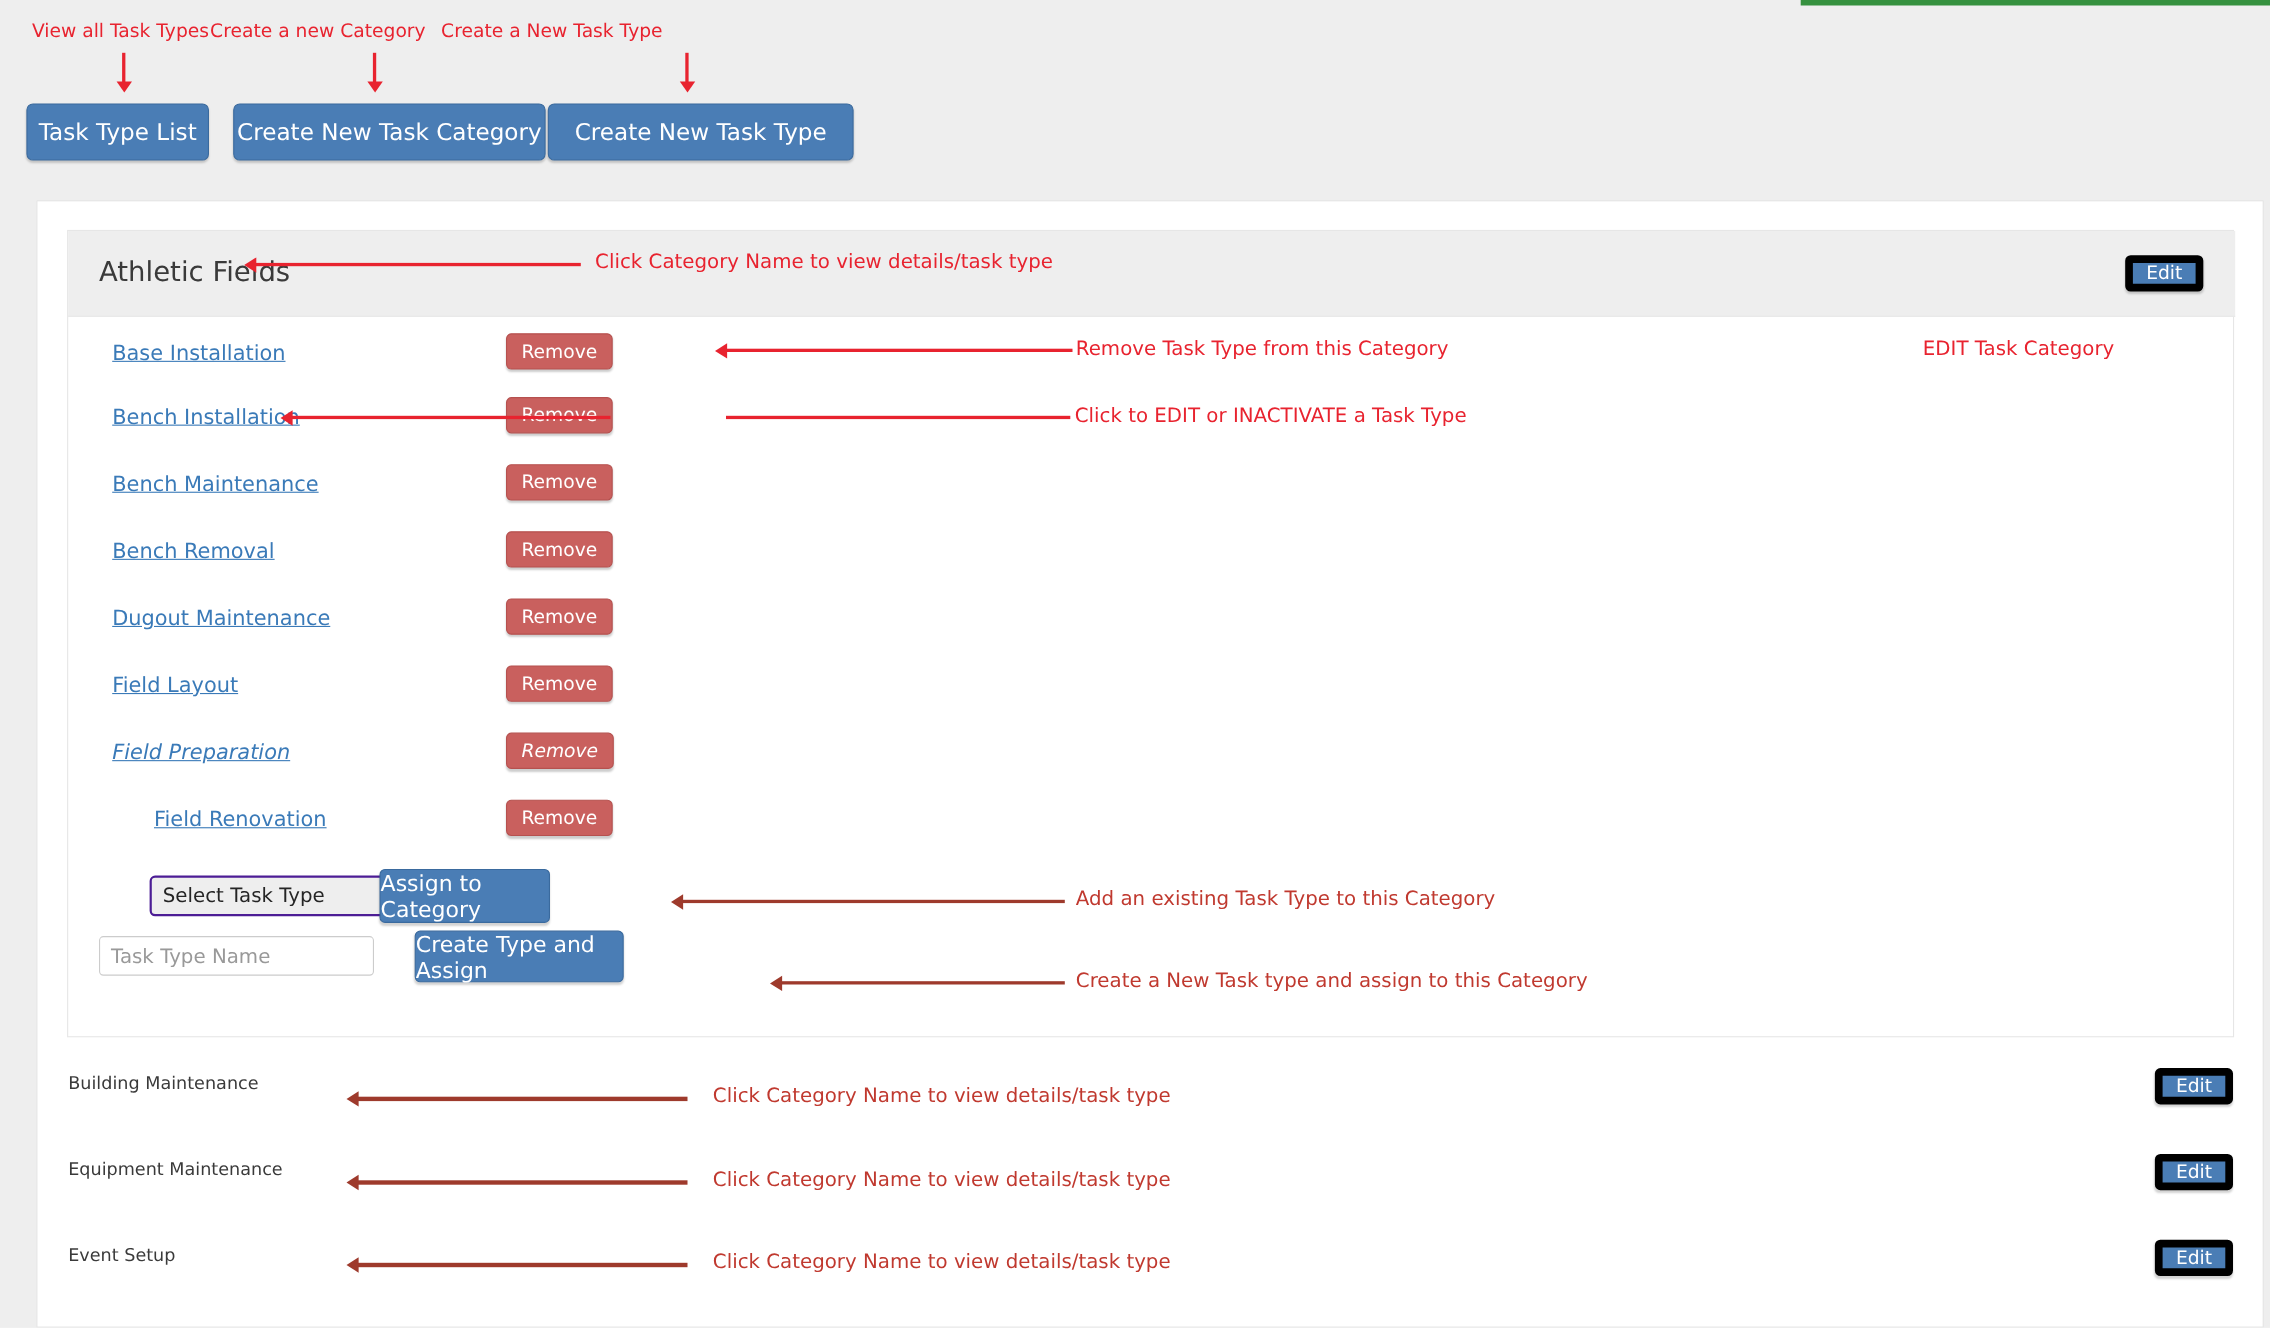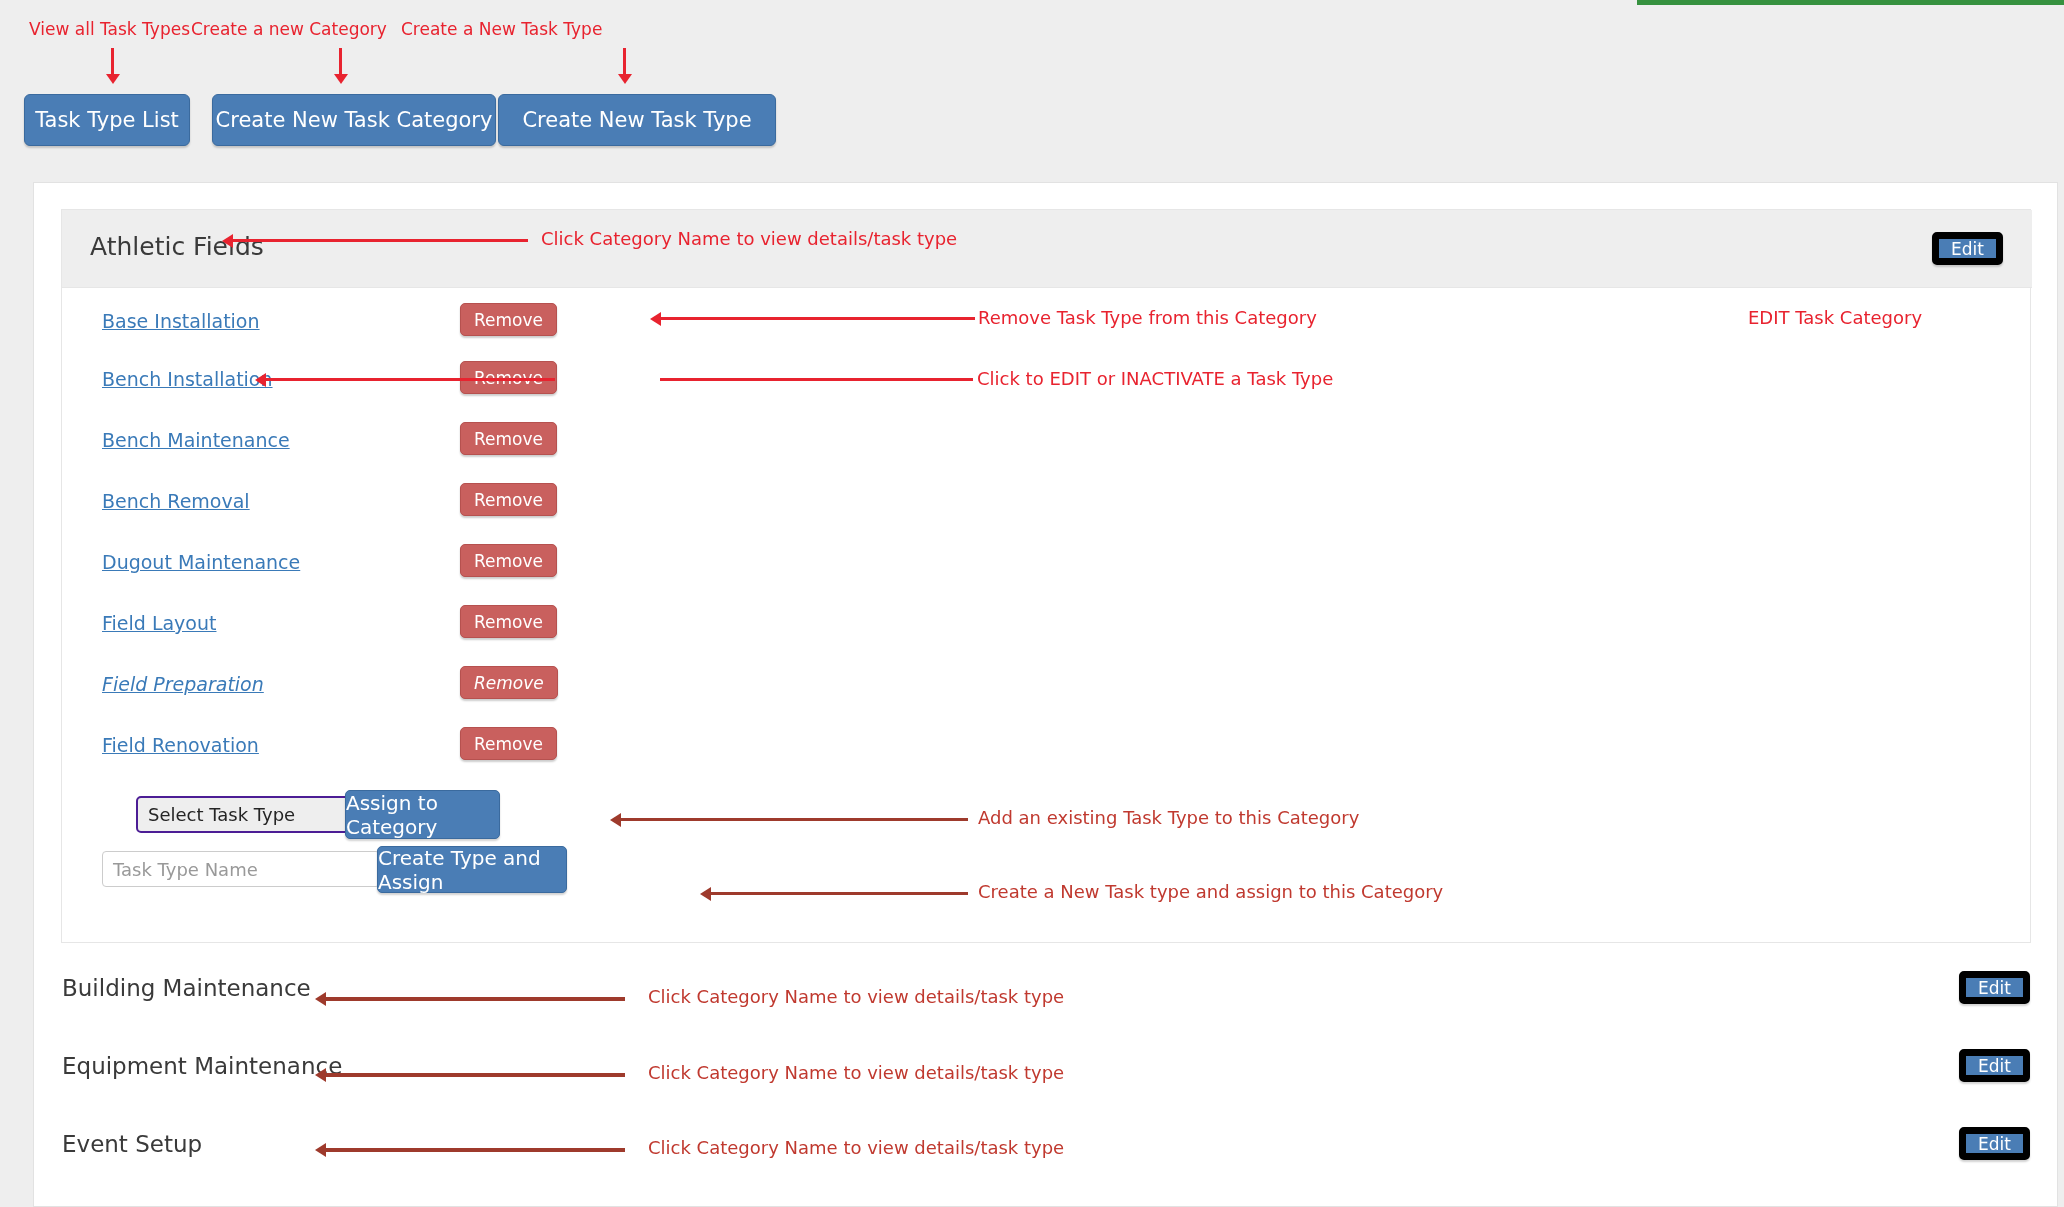--- a/index.html
+++ b/index.html
@@ -206,21 +206,21 @@
     box-shadow: 0 2px 2px rgba(0,0,0,0.18);
     cursor: pointer;
     user-select: none;
   }
 
   
   .cat-row { position: absolute; left: 0; width: 2025px; height: 78px; }
   .cat-name {
     position: absolute;
     left: 28px;
-    font-size: 23px;
+    font-size: 16px;
     color: #3a3a3a;
     cursor: pointer;
     white-space: nowrap;
   }
 </style>
 </head>
 <body>
 
 <div id="root">
 
@@ -280,31 +280,31 @@
         <div class="tt-link" style="top:19px;">Field Layout</div>
         <div class="btn-remove" style="top:12px;">Remove</div>
       </div>
 
       <div class="tt-row" style="top:444px;font-style:italic;">
         <div class="tt-link" style="top:19px;">Field Preparation</div>
         <div class="btn-remove" style="top:12px;">Remove</div>
       </div>
 
       <div class="tt-row" style="top:505px;">
-        <div class="tt-link" style="top:19px;">Field Renovation</div>
+        <div class="tt-link" style="top:19px;margin-left:38px;">Field Renovation</div>
         <div class="btn-remove" style="top:12px;">Remove</div>
       </div>
 
       <div class="sel" style="left:40px; top:586px; width:232px; height:37px;">
         <span>Select Task Type</span>
         <span class="chev">▾</span>
       </div>
       <div class="btn-action" style="left:283px; top:580px; width:155px; height:49px;">Assign to Category</div>
 
-      <div class="txt" style="left:40px; top:641px; width:278px; height:36px;">
+      <div class="txt" style="left:28px; top:641px; width:250px; height:36px;">
         <span>Task Type Name</span>
       </div>
       <div class="btn-action" style="left:315px; top:636px; width:190px; height:47px;">Create Type and Assign</div>
     </div>
 
     <div class="cat-row" style="top:774px;">
       <div class="cat-name" style="top:18px;">Building Maintenance</div>
       <div class="btn-edit" style="right:29px; top:14px;">Edit</div>
     </div>
 

